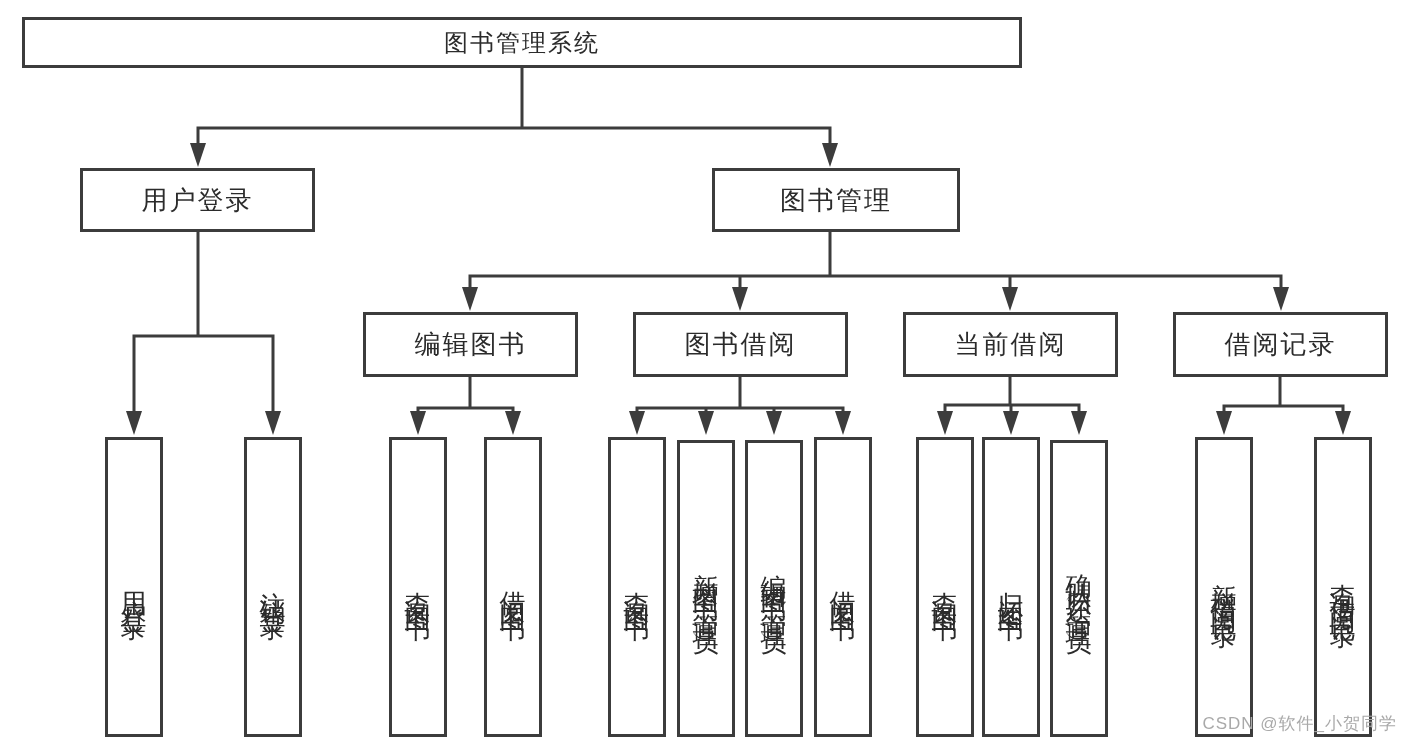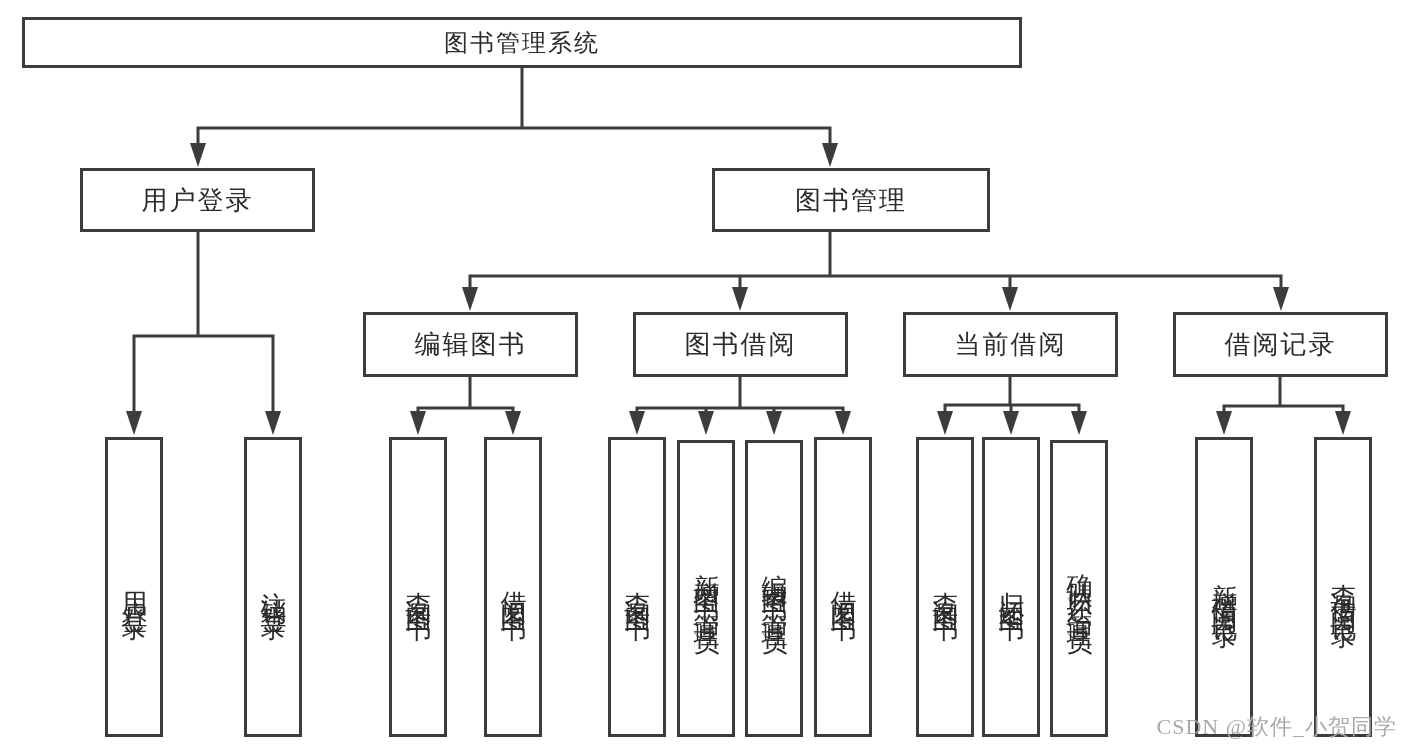--- a/index.html
+++ b/index.html
@@ -7,21 +7,21 @@
     --color-background: #ffffff;
     --color-watermark: #a9a9a9;
   }
   html, body { margin: 0; padding: 0; background: var(--color-background); }
   .canvas {
     position: relative;
     width: 1405px;
     height: 747px;
     background: var(--color-background);
     overflow: hidden;
-    font-family: Liberation Serif, serif;
+    font-family: Liberation Sans, sans-serif;
     color: #2b2b2b;
   }
   .connectors {
     position: absolute;
     left: 0; top: 0;
     color: var(--color-line);
   }
   .box {
     position: absolute;
     box-sizing: border-box;
@@ -39,21 +39,21 @@
     text-orientation: mixed;
     font-size: 26px;
     letter-spacing: 8px;
     line-height: 1;
     white-space: nowrap;
   }
   .watermark {
     position: absolute;
     top: 712px;
     right: 8px;
-    font-size: 22px;
+    font-size: 17px;
     letter-spacing: 1px;
     color: var(--color-watermark);
     z-index: 5;
   }
 </style>
 </head>
 <body>
 
 <div class="canvas">
 
@@ -97,21 +97,21 @@
     </g>
   </svg>
 
   <div class="box lvl1" style="left:22px;top:17px;width:1000px;height:51px">
     <span>图书管理系统</span>
   </div>
 
   <div class="box lvl2" style="left:80px;top:168px;width:235px;height:64px">
     <span>用户登录</span>
   </div>
-  <div class="box lvl2" style="left:712px;top:168px;width:278px;height:64px">
+  <div class="box lvl2" style="left:712px;top:168px;width:248px;height:64px">
     <span>图书管理</span>
   </div>
 
   <div class="box lvl3" style="left:363px;top:312px;width:215px;height:65px">
     <span>编辑图书</span>
   </div>
   <div class="box lvl3" style="left:903px;top:312px;width:215px;height:65px">
     <span>当前借阅</span>
   </div>
   <div class="box lvl3" style="left:633px;top:312px;width:215px;height:65px">

